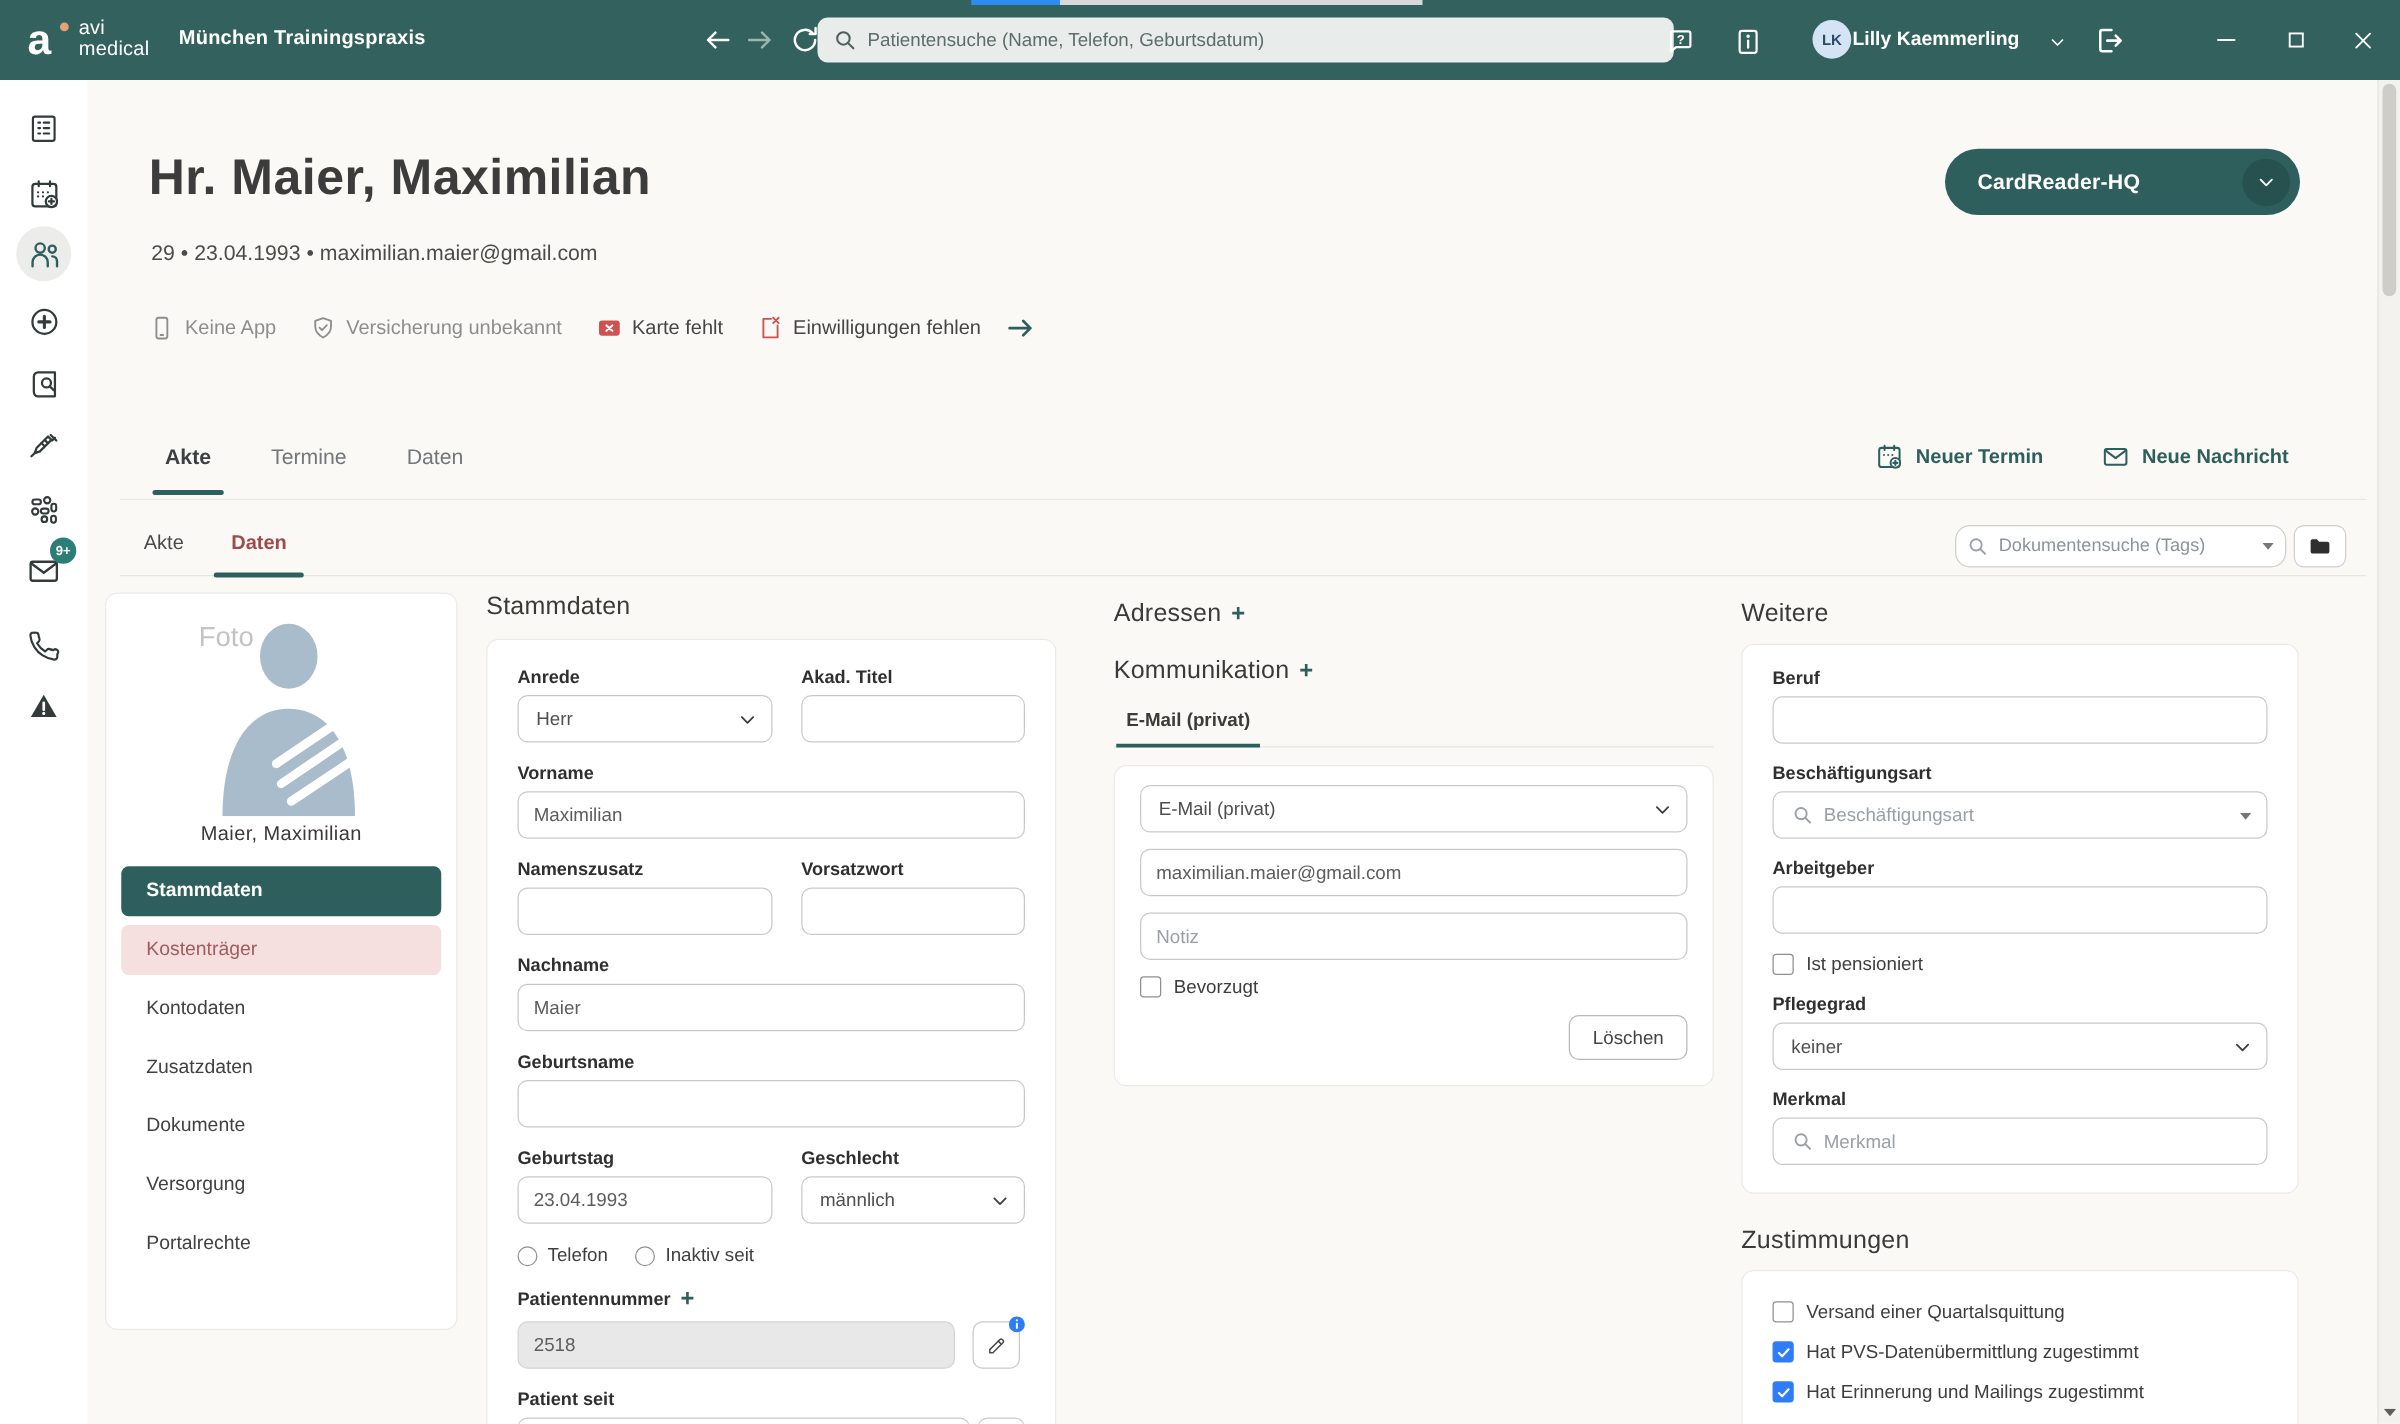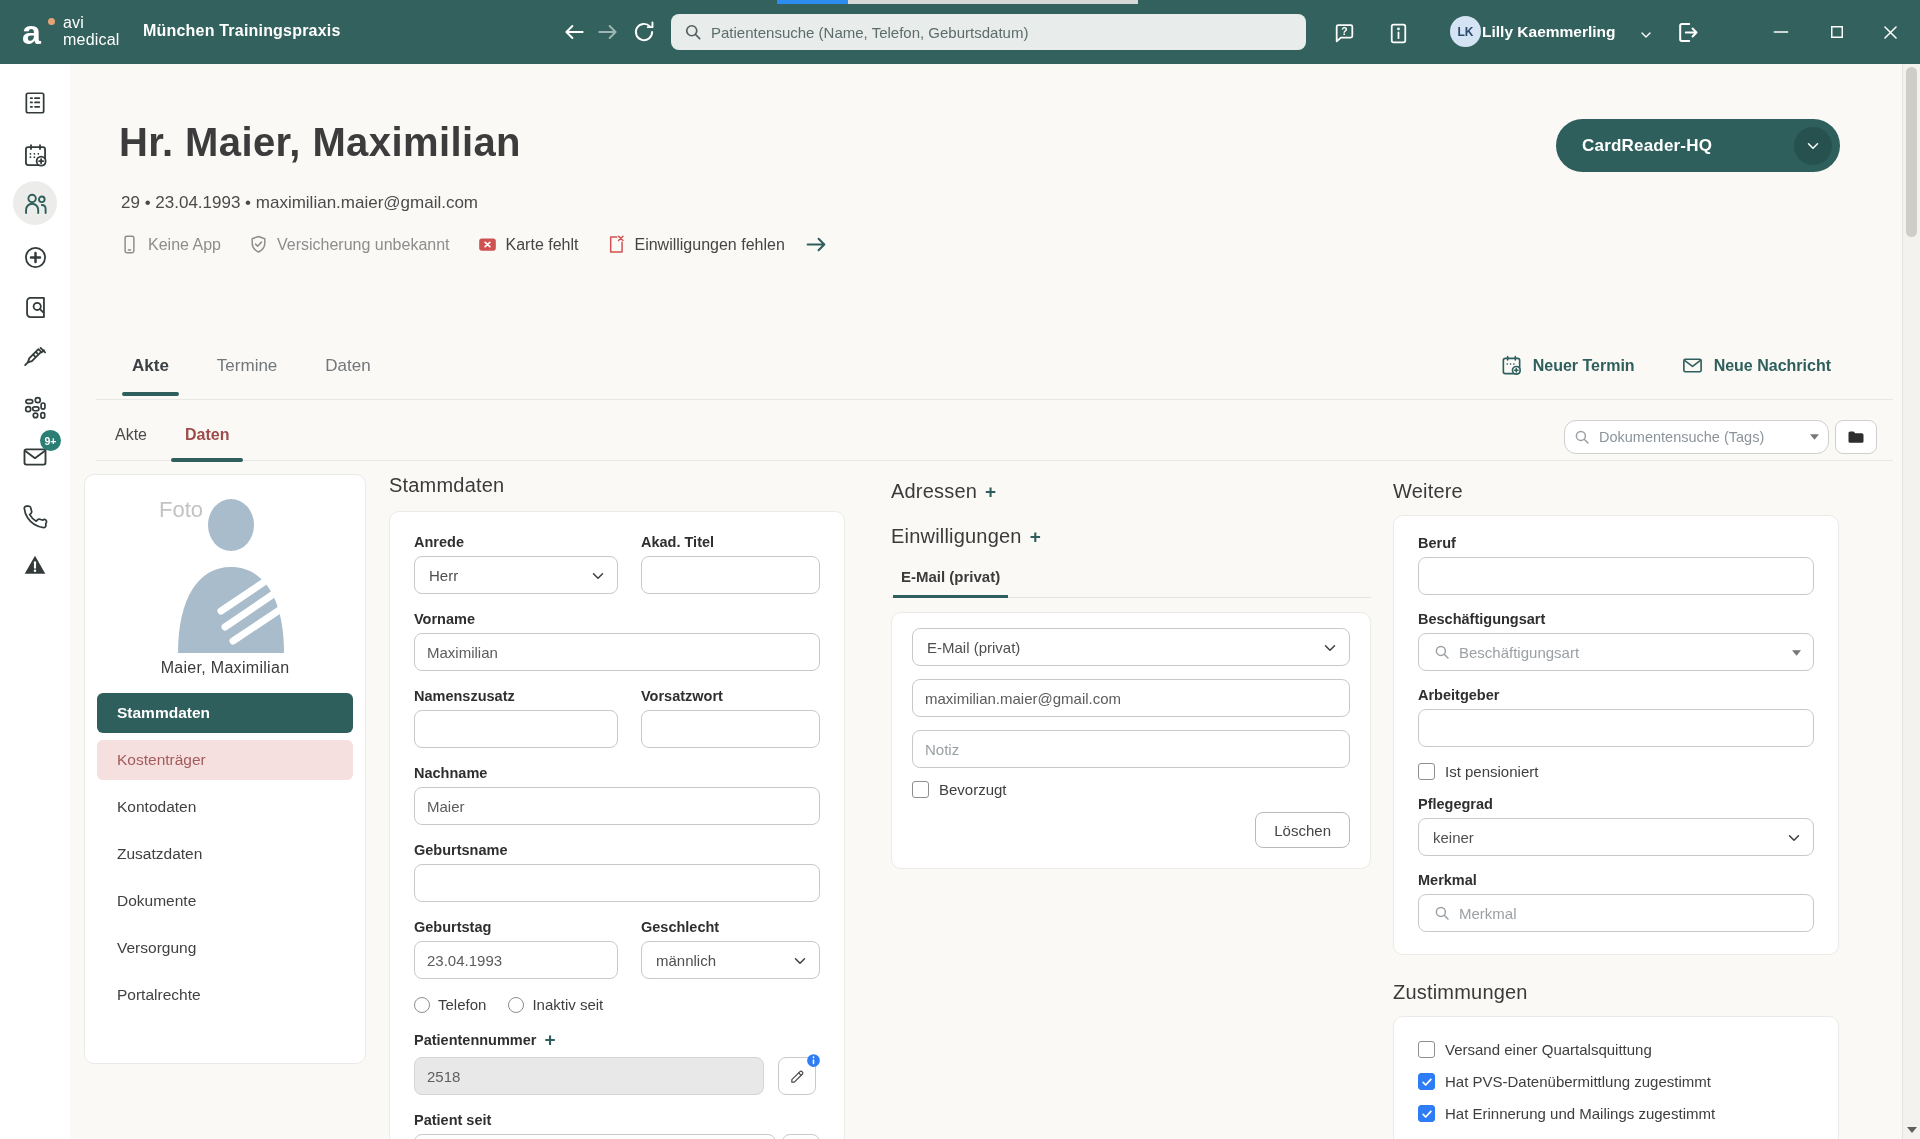--- a/index.html
+++ b/index.html
@@ -14,21 +14,21 @@
   .loadbar .blue { width:71px; height:4px; background:#2d8cf0; }
   .loadbar .gray { width:290px; height:4px; background:#d8d8d8; }
   .brand { position:absolute; left:22px; top:12px; display:flex; align-items:center; gap:9px; }
   .brand-mark { position:relative; width:32px; height:40px; }
   .brand-mark .aglyph { font-size:34px; font-weight:700; color:#fff; line-height:40px; }
   .brand-mark .dot { position:absolute; right:-1px; top:6px; width:7px; height:7px; border-radius:50%; background:#e6a476; }
   .brand-text { font-size:16px; line-height:1.05; font-weight:500; letter-spacing:.2px; }
   .practice { position:absolute; left:143px; top:22px; font-size:16px; font-weight:700; letter-spacing:.2px; }
   .nav-btn { position:absolute; top:16px; width:32px; height:32px; display:flex; align-items:center; justify-content:center; cursor:pointer; }
   .nav-back { left:558px; } .nav-fwd { left:592px; color:#9db6b2; } .nav-refresh { left:628px; }
-  .top-search { position:absolute; left:671px; top:14px; width:635px; height:36px; }
+  .top-search { position:absolute; left:654px; top:14px; width:685px; height:36px; }
   .top-search input { width:100%; height:100%; border:none; border-radius:8px; background:#e8eceb;
     padding:0 14px 0 40px; font-size:15px; color:#2e3b3a; font-family:inherit; }
   .top-search input::placeholder { color:#5c6d6b; }
   .top-search .ic { position:absolute; left:12px; top:8px; color:#4e5f5d; }
   .top-ic { position:absolute; top:19px; width:28px; height:28px; display:flex; align-items:center; justify-content:center; cursor:pointer; }
   .ic-help { left:1330px; } .ic-info { left:1384px; }
   .avatar { position:absolute; left:1438px; top:16px; width:31px; height:31px; border-radius:50%; background:#d4e4f4;
     color:#2c4a6b; font-size:12px; font-weight:700; display:flex; align-items:center; justify-content:center; cursor:pointer;margin-left:12px; }
   .username { position:absolute; left:1482px; top:23px; font-size:15.5px; font-weight:700; cursor:pointer; }
   .user-chev { position:absolute; left:1638px; top:25px; cursor:pointer; }
@@ -41,21 +41,21 @@
   .sb-item { position:absolute; left:17px; width:36px; height:36px; display:flex; align-items:center; justify-content:center;
     color:#333a3a; cursor:pointer; }
   .sb-item.active { left:13px; width:44px; height:44px; border-radius:50%; background:#ececea; color:#2e5f5c; }
   .sb-badge { position:absolute; left:23px; top:-9px; min-width:21px; height:21px; border-radius:11px; background:#2a7e74;
     color:#fff; font-size:10.5px; font-weight:700; display:flex; align-items:center; justify-content:center; padding:0 3px; }
 
   
   .main { position:absolute; left:70px; top:64px; width:1832px; height:1075px; background:#faf9f6; overflow:hidden; }
   .p-title { position:absolute; left:49px; top:56px; font-size:40px; font-weight:600; color:#3c3c3c; letter-spacing:.4px; }
   .p-meta { position:absolute; left:51px; top:129px; font-size:17px; color:#4b4b4b; }
-  .status-row { position:absolute; left:49px; top:168px; display:flex; align-items:center; gap:27px; }
+  .status-row { position:absolute; left:49px; top:186px; display:flex; align-items:center; gap:27px; }
   .chip { display:flex; align-items:center; gap:8px; font-size:16px; }
   .chip.muted { color:#8d8d8d; } .chip.dark { color:#454545; }
   .chip .red { color:#cf5252; }
   .consent-arrow { margin-left:-8px; color:#2e5f5c; cursor:pointer; }
   .cardreader { position:absolute; left:1486px; top:55px; width:284px; height:53px; border-radius:27px; background:#2e5f5c;
     color:#fff; display:flex; align-items:center; justify-content:space-between; padding:0 8px 0 26px; cursor:pointer; }
   .cardreader .label { font-size:17px; font-weight:700; letter-spacing:.2px; }
   .cardreader .circ { width:38px; height:38px; border-radius:50%; background:#26514e; display:flex; align-items:center; justify-content:center; }
 
   .tabs-row { position:absolute; left:26px; right:9px; top:282px; height:54px; border-bottom:1px solid #e9e7e3; }
@@ -566,21 +566,21 @@
       </div>
 
     </div>
   </div>
 
   <div class="col col3">
     <h2 class="sec" style="margin-top:6px">
       <span>Adressen</span><span class="plus">+</span>
     </h2>
     <h2 class="sec" style="margin-top:22px">
-      <span>Einwilligungen</span><span class="plus">+</span>
+      <span>Kommunikation</span><span class="plus">+</span>
     </h2>
 
     <div class="tabstrip">
       <span class="ktab">E-Mail (privat)</span>
     </div>
 
     <div class="card kcard">
       <div class="f-block">
         <div class="sel">
           <span>E-Mail (privat)</span>

